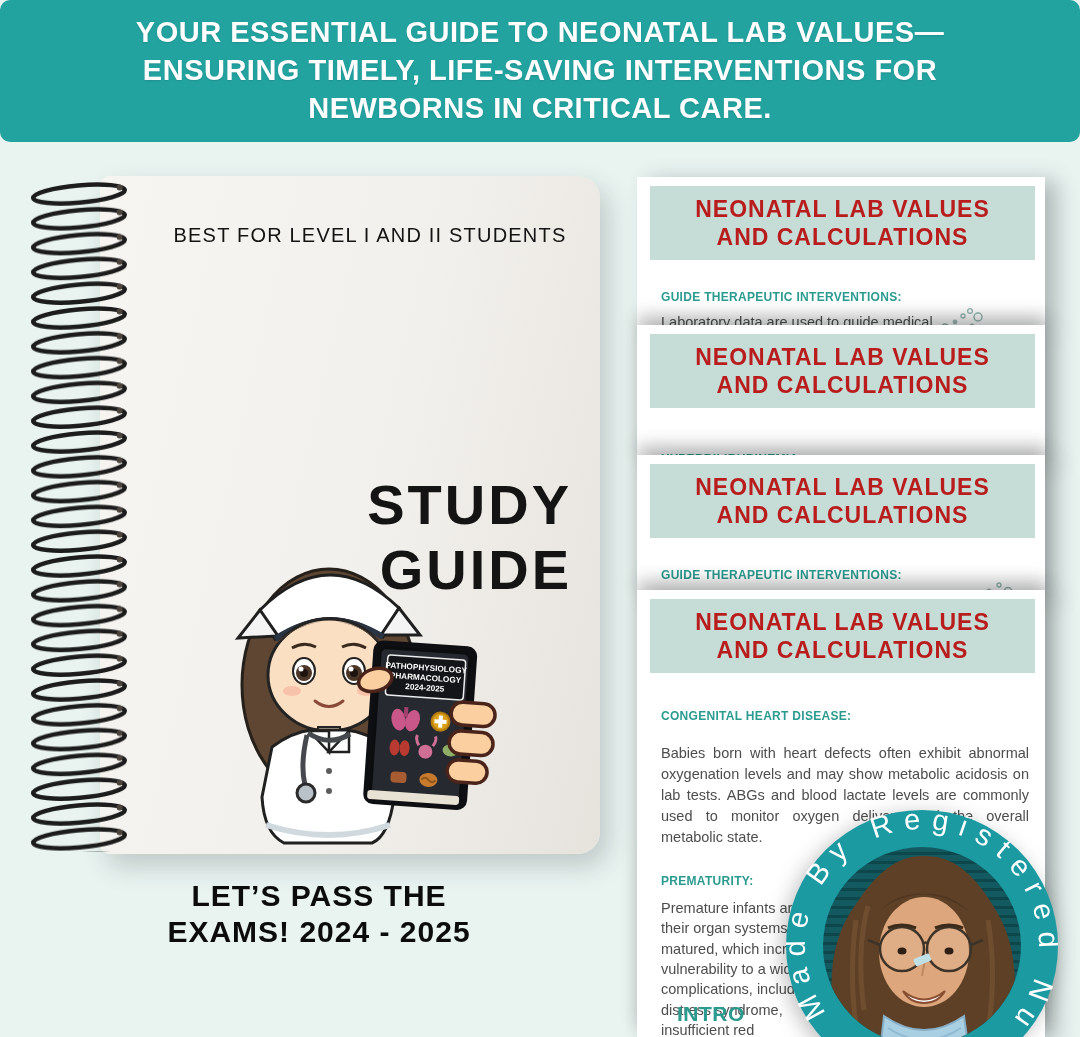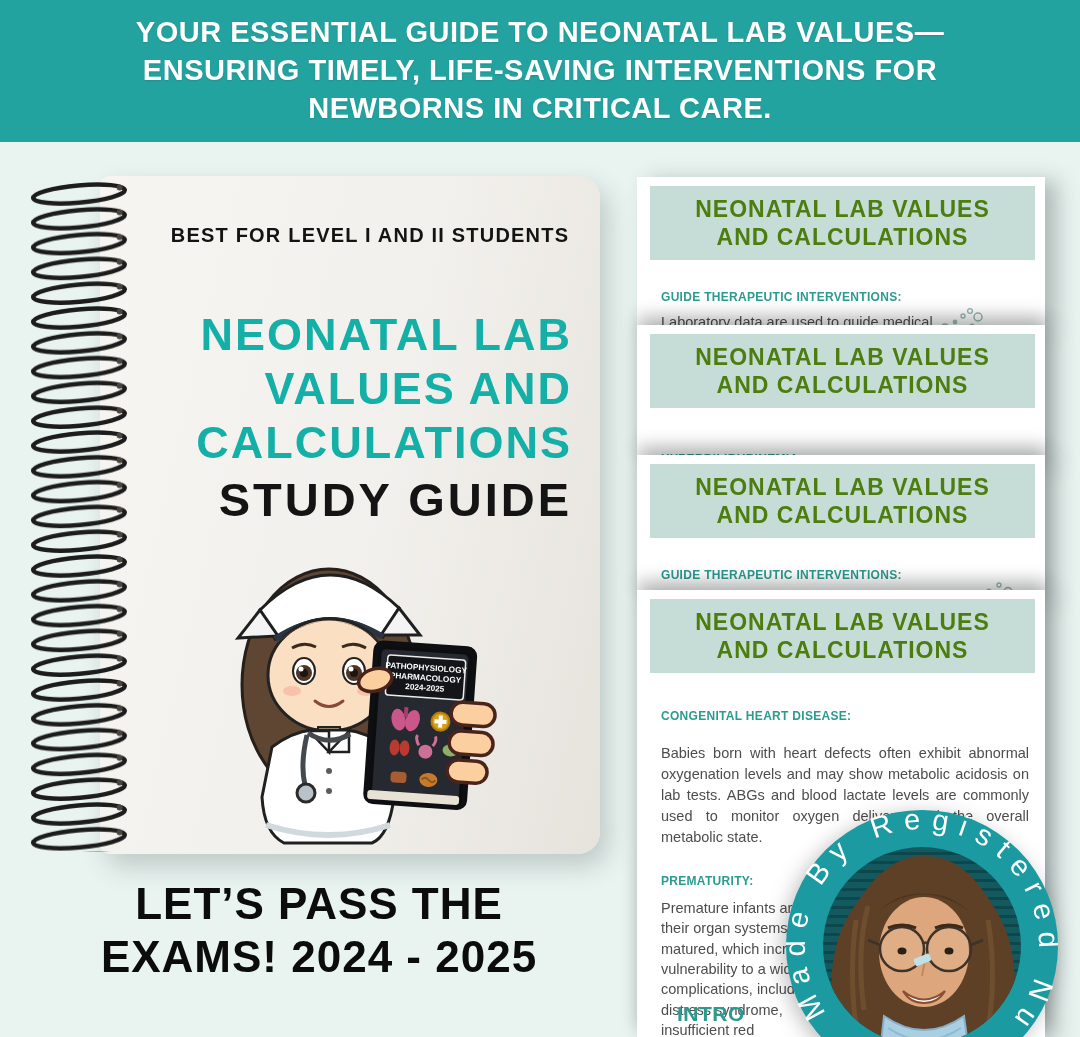--- a/index.html
+++ b/index.html
@@ -1,50 +1,50 @@
 <!DOCTYPE html>
 <html><head>
 <meta charset="utf-8">
 <style>
   html,body{margin:0;padding:0;background:#dfeeea;}
   .canvas{position:relative;width:1080px;height:1037px;overflow:hidden;
           background:#e9f4f1;font-family:"Liberation Sans",sans-serif;}
 
   
   .banner{position:absolute;left:0;top:0;width:1080px;height:142px;background:#23a3a0;
-          display:flex;align-items:center;justify-content:center;}
+          display:flex;align-items:center;justify-content:center;border-radius:10px;}
   .banner-text{color:#ffffff;font-weight:bold;font-size:29px;line-height:1.3;
                text-align:center;letter-spacing:.5px;white-space:pre-line;
                text-shadow:0 1px 2px rgba(0,0,0,.12);}
 
   
   .notebook{position:absolute;left:100px;top:176px;width:500px;height:678px;
             background:linear-gradient(103deg,#f7f5f2 0%,#f2f0ec 55%,#e6e3dd 100%);
             border-radius:10px 22px 22px 10px;
             box-shadow:8px 12px 26px rgba(40,50,50,.22);}
   .coil{position:absolute;left:28px;top:182px;}
   .eyebrow{position:absolute;left:150px;top:224px;width:440px;text-align:center;
-           color:#131313;font-weight:bold;font-size:20px;letter-spacing:1.2px;}
+           color:#131313;font-weight:normal;font-size:20px;letter-spacing:1.2px;}
   .nb-title{position:absolute;left:190px;top:308px;width:382px;text-align:right;
             color:#14b0a7;font-weight:bold;font-size:45px;line-height:1.2;
             letter-spacing:2px;white-space:pre-line;}
   .nb-sub{position:absolute;left:190px;top:472px;width:382px;text-align:right;
-          color:#141414;font-weight:bold;font-size:47px;letter-spacing:3px;}
+          color:#141414;font-weight:bold;font-size:56px;letter-spacing:3px;}
   .nurse{position:absolute;left:212px;top:533px;}
 
   
   .tagline{position:absolute;left:12px;top:878px;width:614px;text-align:center;
-           color:#0c0c0c;font-weight:bold;font-size:44px;line-height:1.2;
+           color:#0c0c0c;font-weight:bold;font-size:30px;line-height:1.2;
            letter-spacing:1px;white-space:pre-line;}
 
   
   .page{position:absolute;left:637px;width:408px;background:#ffffff;
         box-shadow:12px 4px 20px rgba(40,50,50,.30);}
   .page.overlap{box-shadow:0 -10px 16px rgba(0,0,0,.22),12px 4px 20px rgba(40,50,50,.30);}
-  .band{margin:9px 10px 0 13px;background:#c6ddd7;color:#4d7c0f;
+  .band{margin:9px 10px 0 13px;background:#c6ddd7;color:#b91c1c;
         font-weight:bold;font-size:23px;line-height:1.22;text-align:center;
         letter-spacing:1px;padding:9px 8px;white-space:pre-line;}
   .sec-h{color:#2b9b90;font-weight:bold;font-size:12px;letter-spacing:.3px;}
   .sec-b{color:#4d4d4d;font-size:14.5px;line-height:1.45;}
   .p1-h{margin:30px 0 8px 24px;}
   .p1-b{margin-left:24px;width:300px;}
   .p2-h{margin:44px 0 0 24px;}
   .p3-h{margin:30px 0 8px 24px;}
   .p4-h1{margin:36px 0 20px 24px;}
   .p4-b1{margin-left:24px;width:368px;text-align:justify;}
@@ -78,23 +78,20 @@
         <g transform="rotate(-5 51 12)">
           <ellipse cx="51" cy="12" rx="46" ry="8.6" fill="none" stroke="#1c1c1c" stroke-width="4.4"></ellipse>
           <circle cx="92" cy="9" r="3" fill="#4a443c"></circle>
         </g>
       </pattern>
     </defs>
     <rect width="102" height="670" fill="url(#coilp)"></rect>
   </svg>
 
   <div class="eyebrow">BEST FOR LEVEL I AND II STUDENTS</div>
-  <div class="nb-title">NEONATAL LAB
-VALUES AND
-CALCULATIONS</div>
   <div class="nb-sub">STUDY GUIDE</div>
 
   <svg class="nurse" width="292" height="312" viewBox="0 0 292 312" aria-hidden="true">
 
     <ellipse cx="117" cy="152" rx="87" ry="116" fill="#5f4632" stroke="#26201a" stroke-width="3"></ellipse>
 
     <path d="M48,77 Q117,8 187,75 L171,104 Q117,66 63,106 Z" fill="#ffffff" stroke="#1f1f1f" stroke-width="3"></path>
     <path d="M48,77 L26,105 L66,103 Z" fill="#f4f4f4" stroke="#1f1f1f" stroke-width="3"></path>
     <path d="M187,75 L208,102 L169,102 Z" fill="#f4f4f4" stroke="#1f1f1f" stroke-width="3"></path>
     <path d="M63,106 Q117,70 171,104" fill="none" stroke="#2a3442" stroke-width="6"></path>

